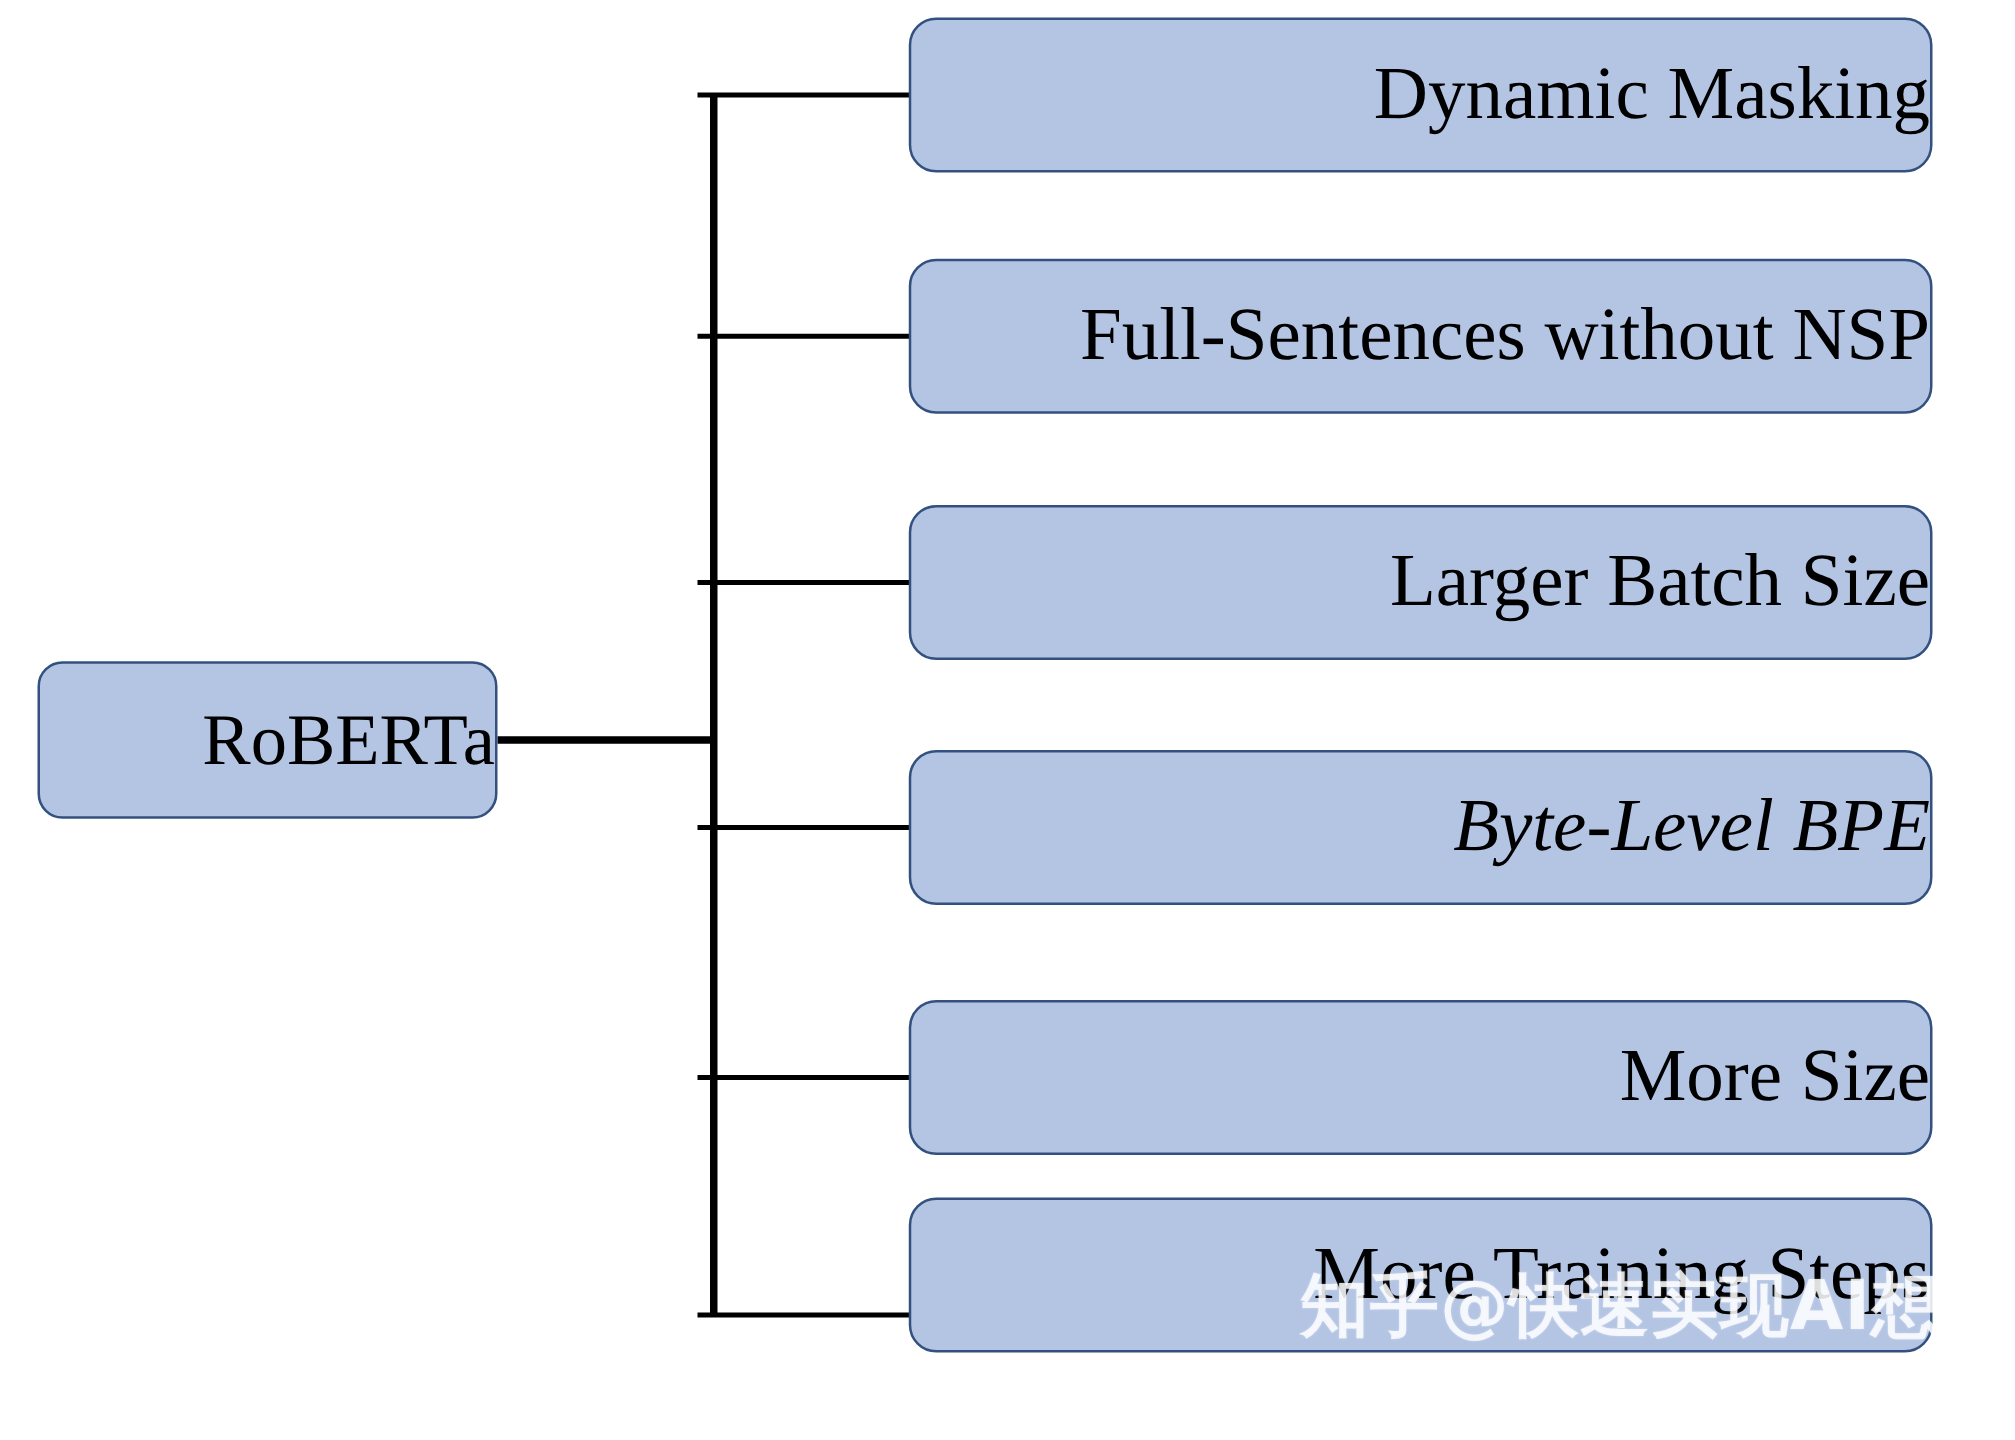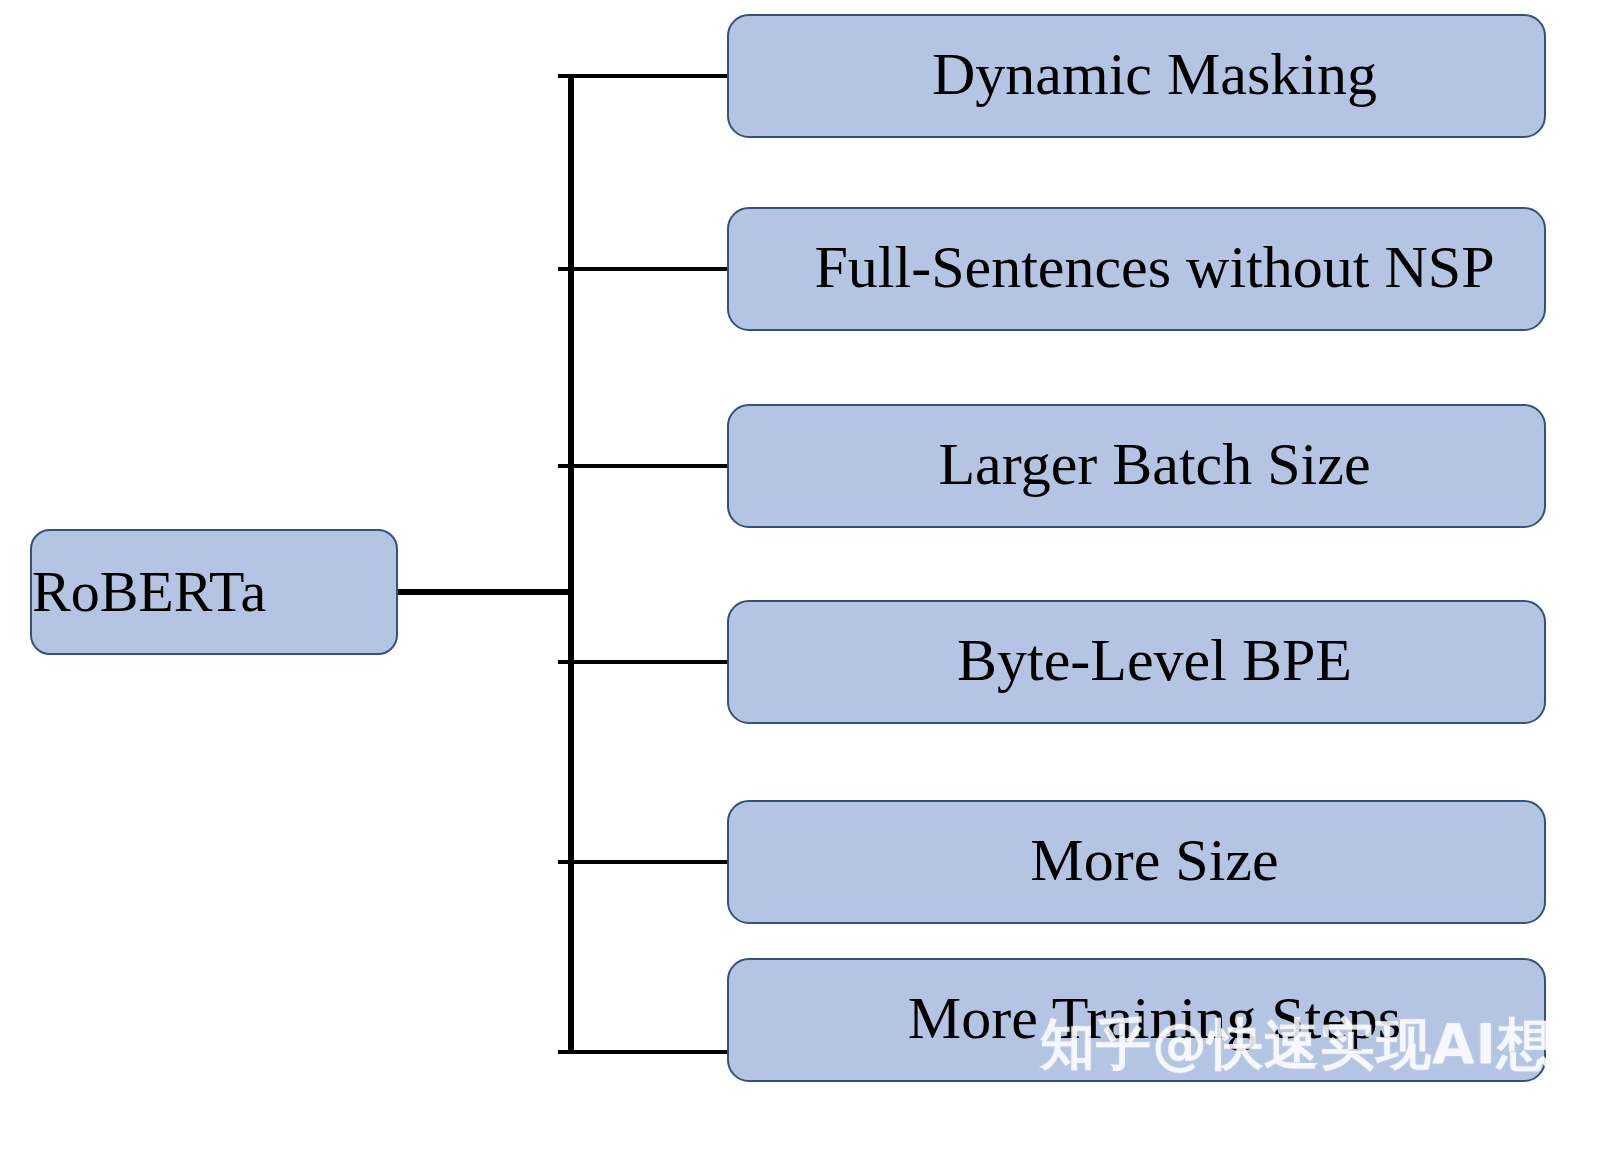--- a/index.html
+++ b/index.html
@@ -42,43 +42,43 @@
     line-height: 1.0;
     white-space: nowrap;
     overflow: visible;
   }
 
   .node-root {
     left: 30px;
     top: 529px;
     width: 368px;
     height: 126px;
-    justify-content: flex-start;
+    justify-content: flex-end;
     font-size: 58px;
     border-radius: 20px;
   }
 
   .node-child {
     left: 727px;
     width: 819px;
     height: 124px;
-    justify-content: center;
+    justify-content: flex-end;
     padding-left: 36px;
     font-size: 60px;
   }
 
   .node-child .label {
     display: block;
     transform: translateY(-2px);
   }
 
   .n1 { top: 14px; }
   .n2 { top: 207px; }
   .n3 { top: 404px; }
-  .n4 { top: 600px; }
+  .n4 { top: 600px; font-style: italic; }
   .n5 { top: 800px; }
   .n6 { top: 958px; }
 
   
   #watermark {
     position: absolute;
     left: 1040px;
     top: 1008px;
     font-family: "DejaVu Sans", "Liberation Sans", sans-serif;
     font-size: 55px;

